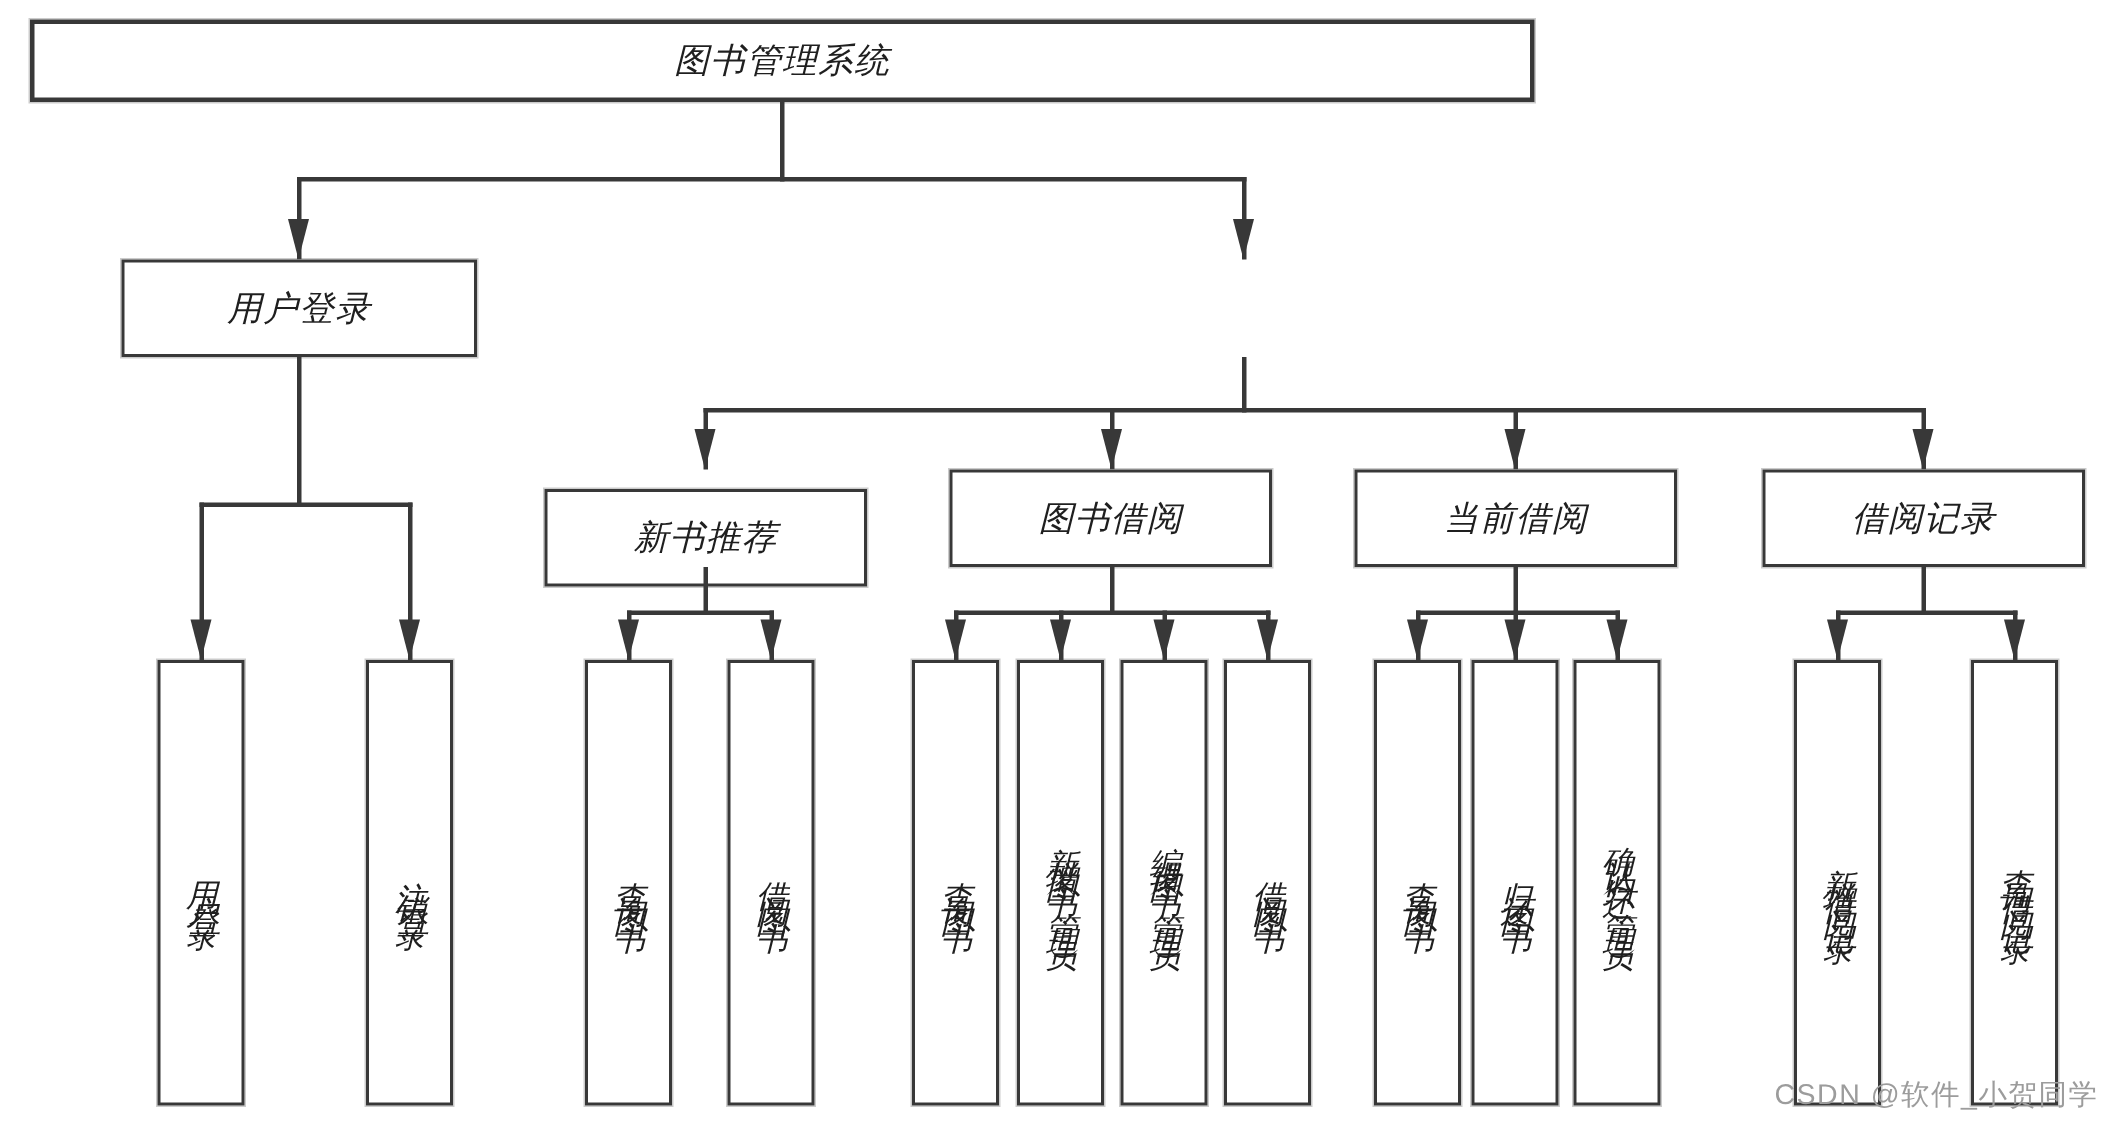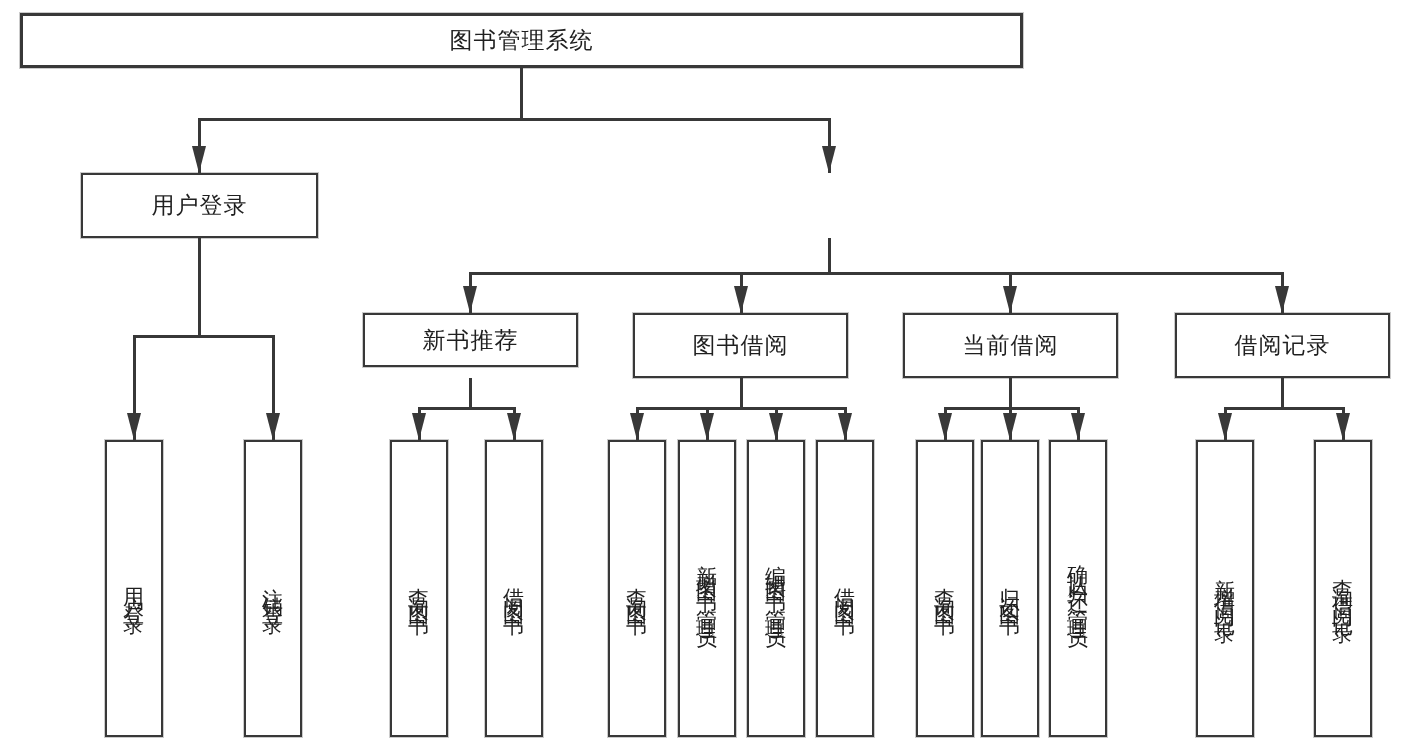--- a/index.html
+++ b/index.html
@@ -11,21 +11,21 @@
   html,body{margin:0;padding:0;background:var(--bg);}
   .stage{
     position:relative;width:1405px;height:747px;background:var(--bg);
     font-family:"Liberation Sans","DejaVu Sans",sans-serif;color:var(--text);
     overflow:hidden;
   }
   .box{
     position:absolute;background:#fff;border:2px solid var(--line);
     box-sizing:border-box;display:flex;align-items:center;justify-content:center;
     box-shadow:0 0 0 1px rgba(70,70,70,.28);
-    font-size:23px;letter-spacing:1px;white-space:nowrap;
+    font-size:23px;letter-spacing:1px;white-space:nowrap;font-style:italic;
   }
   .box.root{border-width:3px;}
   .box.leaf{
     writing-mode:vertical-rl;text-orientation:mixed;
     font-size:21px;letter-spacing:9px;line-height:1;white-space:normal;
   }
   .hline,.vline{position:absolute;background:var(--line);}
   .hline{height:3px;}
   .vline{width:3px;}
   .arrow{
@@ -65,21 +65,21 @@
   <div class="hline" style="left:469px;top:272px;width:815px;"></div>
   <div class="vline" style="left:469px;top:272px;height:41px;"></div>
   <div class="vline" style="left:740px;top:272px;height:41px;"></div>
   <div class="vline" style="left:1009px;top:272px;height:41px;"></div>
   <div class="vline" style="left:1281px;top:272px;height:41px;"></div>
   <div class="arrow" style="left:463px;top:286px;"></div>
   <div class="arrow" style="left:734px;top:286px;"></div>
   <div class="arrow" style="left:1003px;top:286px;"></div>
   <div class="arrow" style="left:1275px;top:286px;"></div>
 
-  <div class="box" style="left:363px;top:313px;width:215px;height:54px;">新书推荐</div>
+  <div class="box" style="left:363px;top:326px;width:215px;height:65px;">新书推荐</div>
   <div class="box" style="left:633px;top:313px;width:215px;height:65px;">图书借阅</div>
   <div class="box" style="left:903px;top:313px;width:215px;height:65px;">当前借阅</div>
   <div class="box" style="left:1175px;top:313px;width:215px;height:65px;">借阅记录</div>
 
   <div class="vline" style="left:469px;top:378px;height:32px;"></div>
   <div class="vline" style="left:740px;top:378px;height:32px;"></div>
   <div class="vline" style="left:1009px;top:378px;height:32px;"></div>
   <div class="vline" style="left:1281px;top:378px;height:32px;"></div>
 
   <div class="hline" style="left:418px;top:407px;width:98px;"></div>
@@ -117,14 +117,15 @@
   <div class="box leaf" style="left:608px;top:440px;width:58px;height:297px;">查询图书</div>
   <div class="box leaf" style="left:678px;top:440px;width:58px;height:297px;">新增图书（管理员）</div>
   <div class="box leaf" style="left:747px;top:440px;width:58px;height:297px;">编辑图书（管理员）</div>
   <div class="box leaf" style="left:816px;top:440px;width:58px;height:297px;">借阅图书</div>
   <div class="box leaf" style="left:916px;top:440px;width:58px;height:297px;">查询图书</div>
   <div class="box leaf" style="left:981px;top:440px;width:58px;height:297px;">归还图书</div>
   <div class="box leaf" style="left:1049px;top:440px;width:58px;height:297px;">确认归还（管理员）</div>
   <div class="box leaf" style="left:1196px;top:440px;width:58px;height:297px;">新增借阅记录</div>
   <div class="box leaf" style="left:1314px;top:440px;width:58px;height:297px;">查询借阅记录</div>
 
+  <div class="watermark">CSDN @软件_小贺同学</div>
 
 </div>
 
 </body></html>

